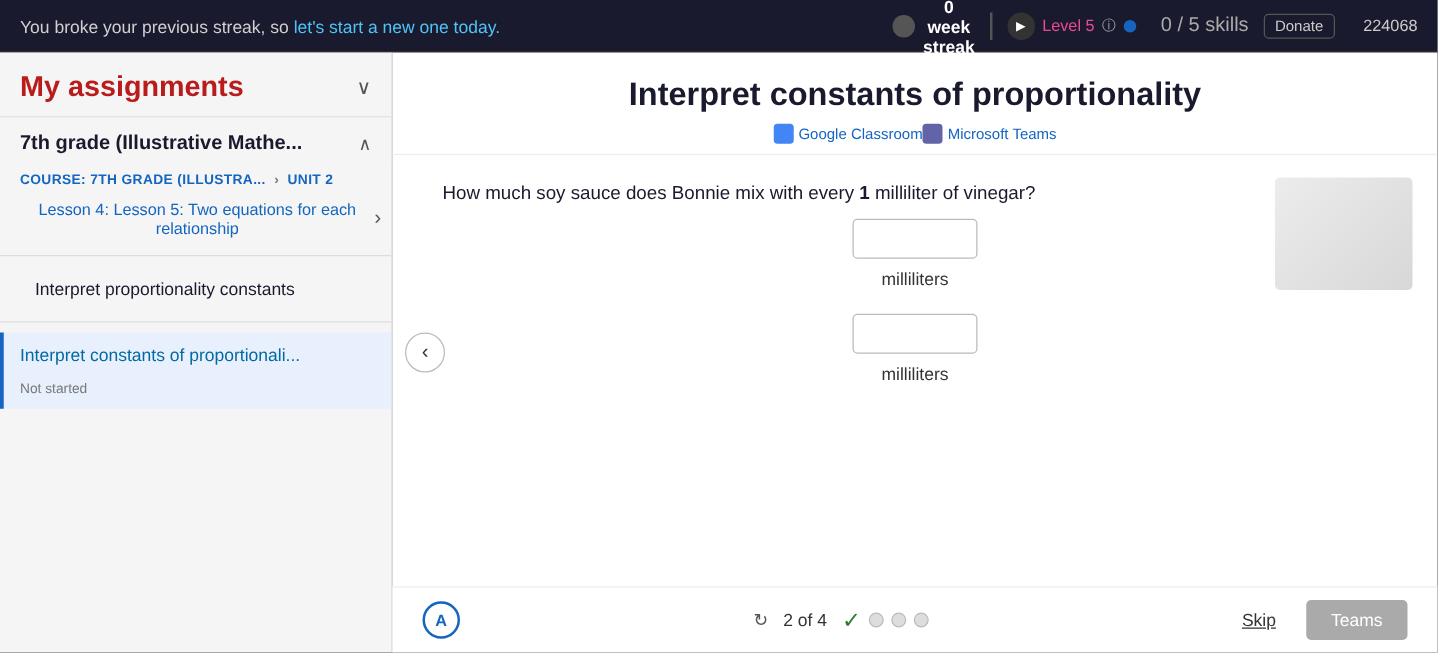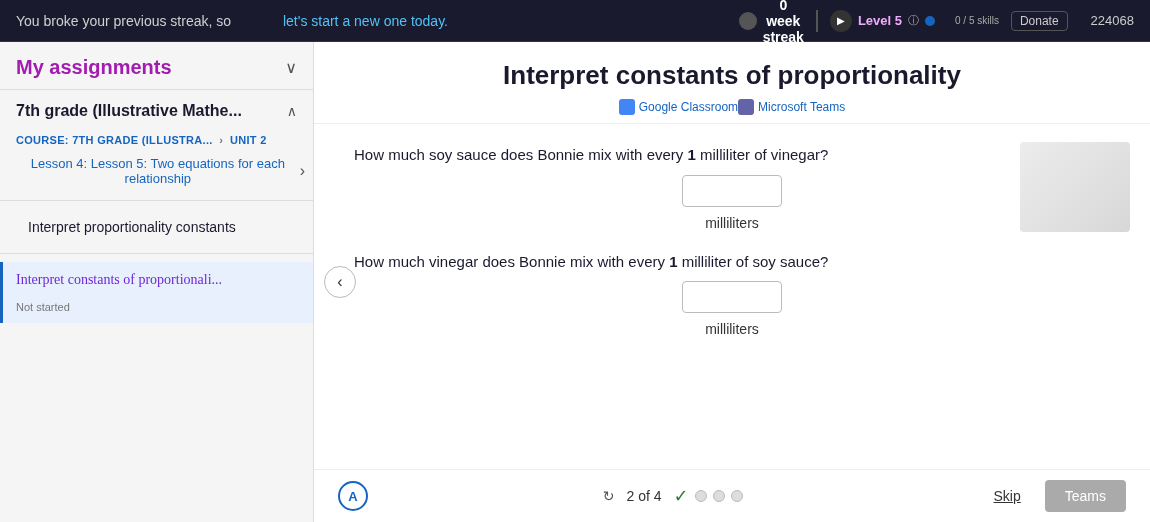--- a/index.html
+++ b/index.html
@@ -21,21 +21,21 @@
       font-size: 13px;
       gap: 12px;
       border-bottom: 1px solid #333;
       height: 42px;
     }
     .top-bar-message {
       flex: 1;
       color: #d0d0d0;
       font-size: 14px;
     }
-    .top-bar-message em { color: #4fc3f7; font-style: normal; margin-left: 48px; }
+    .top-bar-message em { color: #4fc3f7; font-style: normal; }
     .streak-section {
       display: flex;
       align-items: center;
       gap: 6px;
     }
     .streak-dot {
       width: 18px; height: 18px;
       background: #555;
       border-radius: 50%;
     }
@@ -48,28 +48,28 @@
       border-left: 2px solid #555;
       padding-left: 12px;
     }
     .play-btn {
       width: 22px; height: 22px;
       background: #333;
       border-radius: 50%;
       display: flex; align-items: center; justify-content: center;
       color: #fff; font-size: 10px;
     }
-    .level-text { font-size: 13px; color: #f0abfc; font-weight: bold; }
+    .level-text { font-size: 13px; color: #ec4899; }
     .level-dot {
       width: 10px; height: 10px;
       background: #1565c0;
       border-radius: 50%;
     }
     .skills-progress {
-      font-size: 10px; color: #aaa;
+      font-size: 16px; color: #aaa;
       margin-left: 8px;
     }
     .donate-btn {
       background: transparent;
       border: 1px solid #555;
       color: #ccc;
       padding: 2px 8px;
       border-radius: 4px;
       font-size: 12px;
       cursor: pointer;
@@ -94,23 +94,23 @@
     }
     .my-assignments-header {
       display: flex;
       align-items: center;
       justify-content: space-between;
       padding: 14px 16px 10px;
       border-bottom: 1px solid #ddd;
       background: #f5f5f5;
     }
     .my-assignments-title {
-      font-size: 20px;
+      font-size: 23px;
       font-weight: 600;
-      color: #a21caf;
+      color: #b91c1c;
     }
     .chevron-down {
       font-size: 16px;
       color: #555;
       cursor: pointer;
     }
 
     .grade-section {
       padding: 0;
     }
@@ -168,23 +168,22 @@
       font-size: 14px;
       color: #1a1a2e;
     }
 
     .sidebar-item-active {
       border-left: 3px solid #1565c0;
       padding-left: 13px;
       background: #e8f0fe;
     }
     .sidebar-item-active .sidebar-item-label {
-      color: #6d28d9;
+      color: #0369a1;
       font-weight: 500;
-      font-family: Liberation Serif, serif;
     }
     .sidebar-item-status {
       font-size: 11px;
       color: #777;
       margin-top: 13px;
     }
 
     
     .content-area {
       flex: 1;
@@ -449,23 +448,20 @@
         <p class="question-text">
           How much soy sauce does Bonnie mix with every <strong>1</strong> milliliter of vinegar?
         </p>
         <div class="answer-row">
           <input class="answer-input" type="text" style="">
           <span class="unit-label">milliliters</span>
         </div>
       </div>
 
       <div class="question-block">
-        <p class="question-text">
-          How much vinegar does Bonnie mix with every <strong>1</strong> milliliter of soy sauce?
-        </p>
         <div class="answer-row">
           <input class="answer-input" type="text" style="">
           <span class="unit-label">milliliters</span>
         </div>
       </div>
 
     </div>
 
     <div class="image-area"></div>
 

